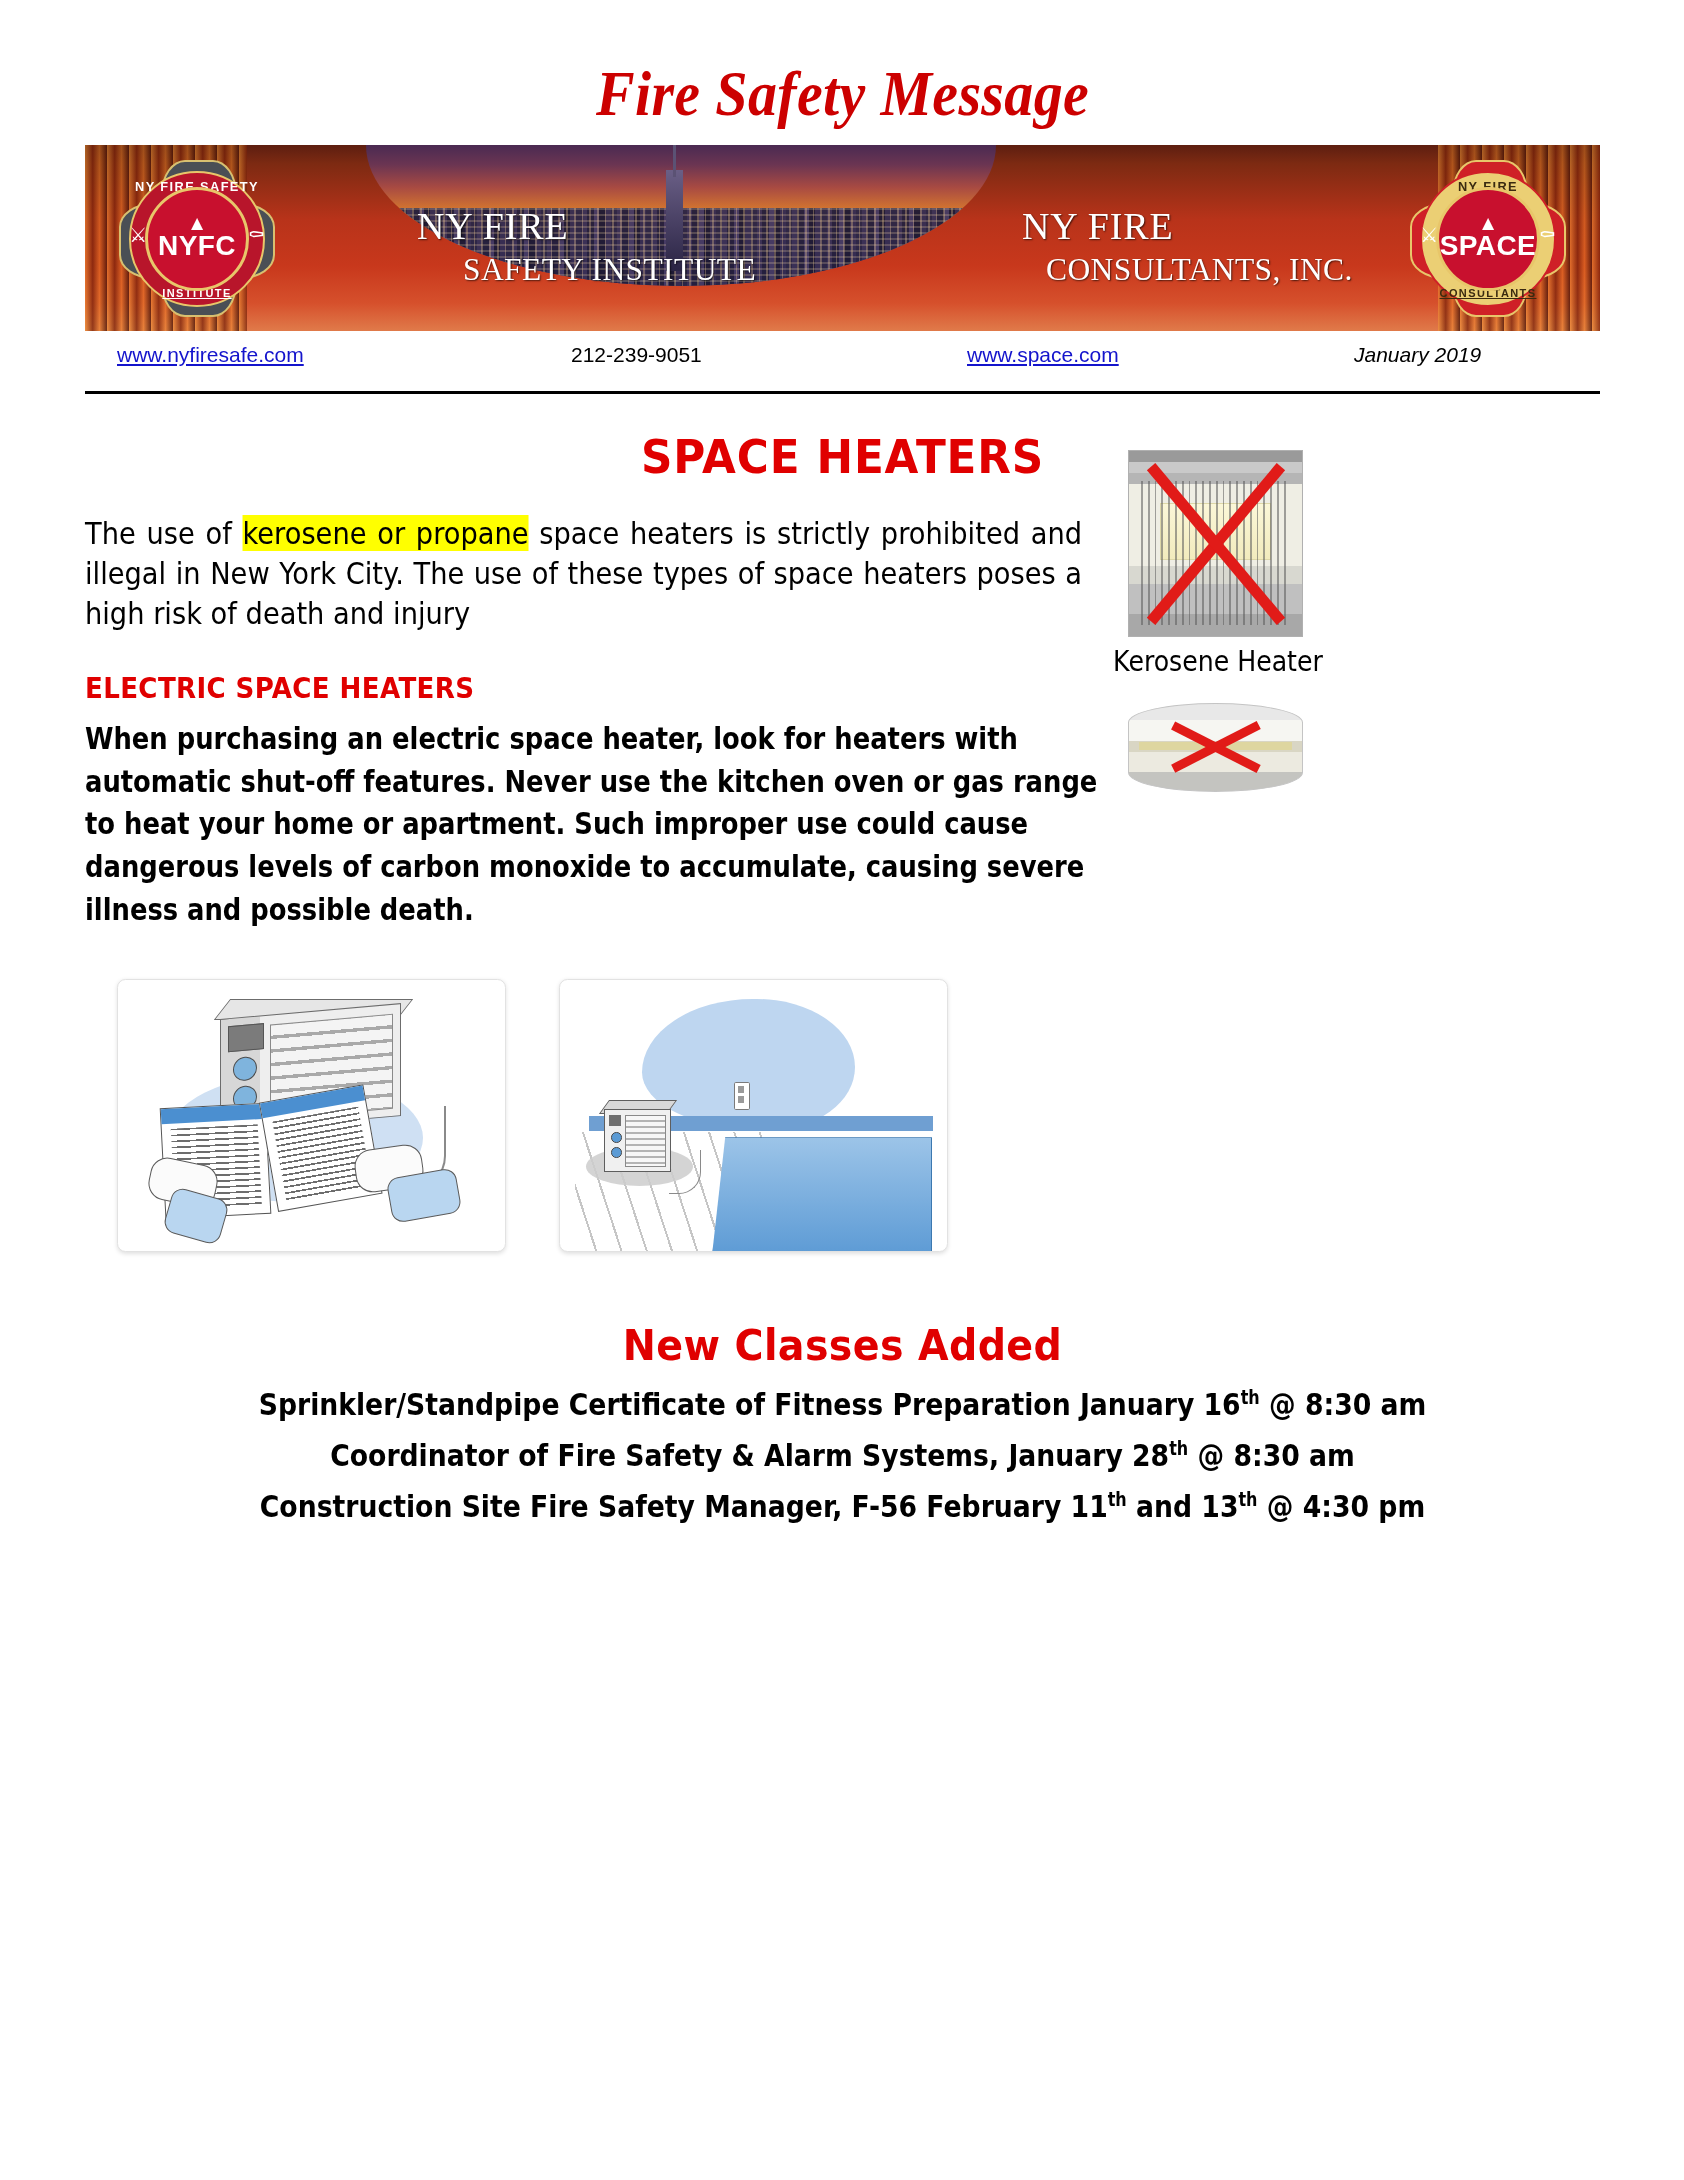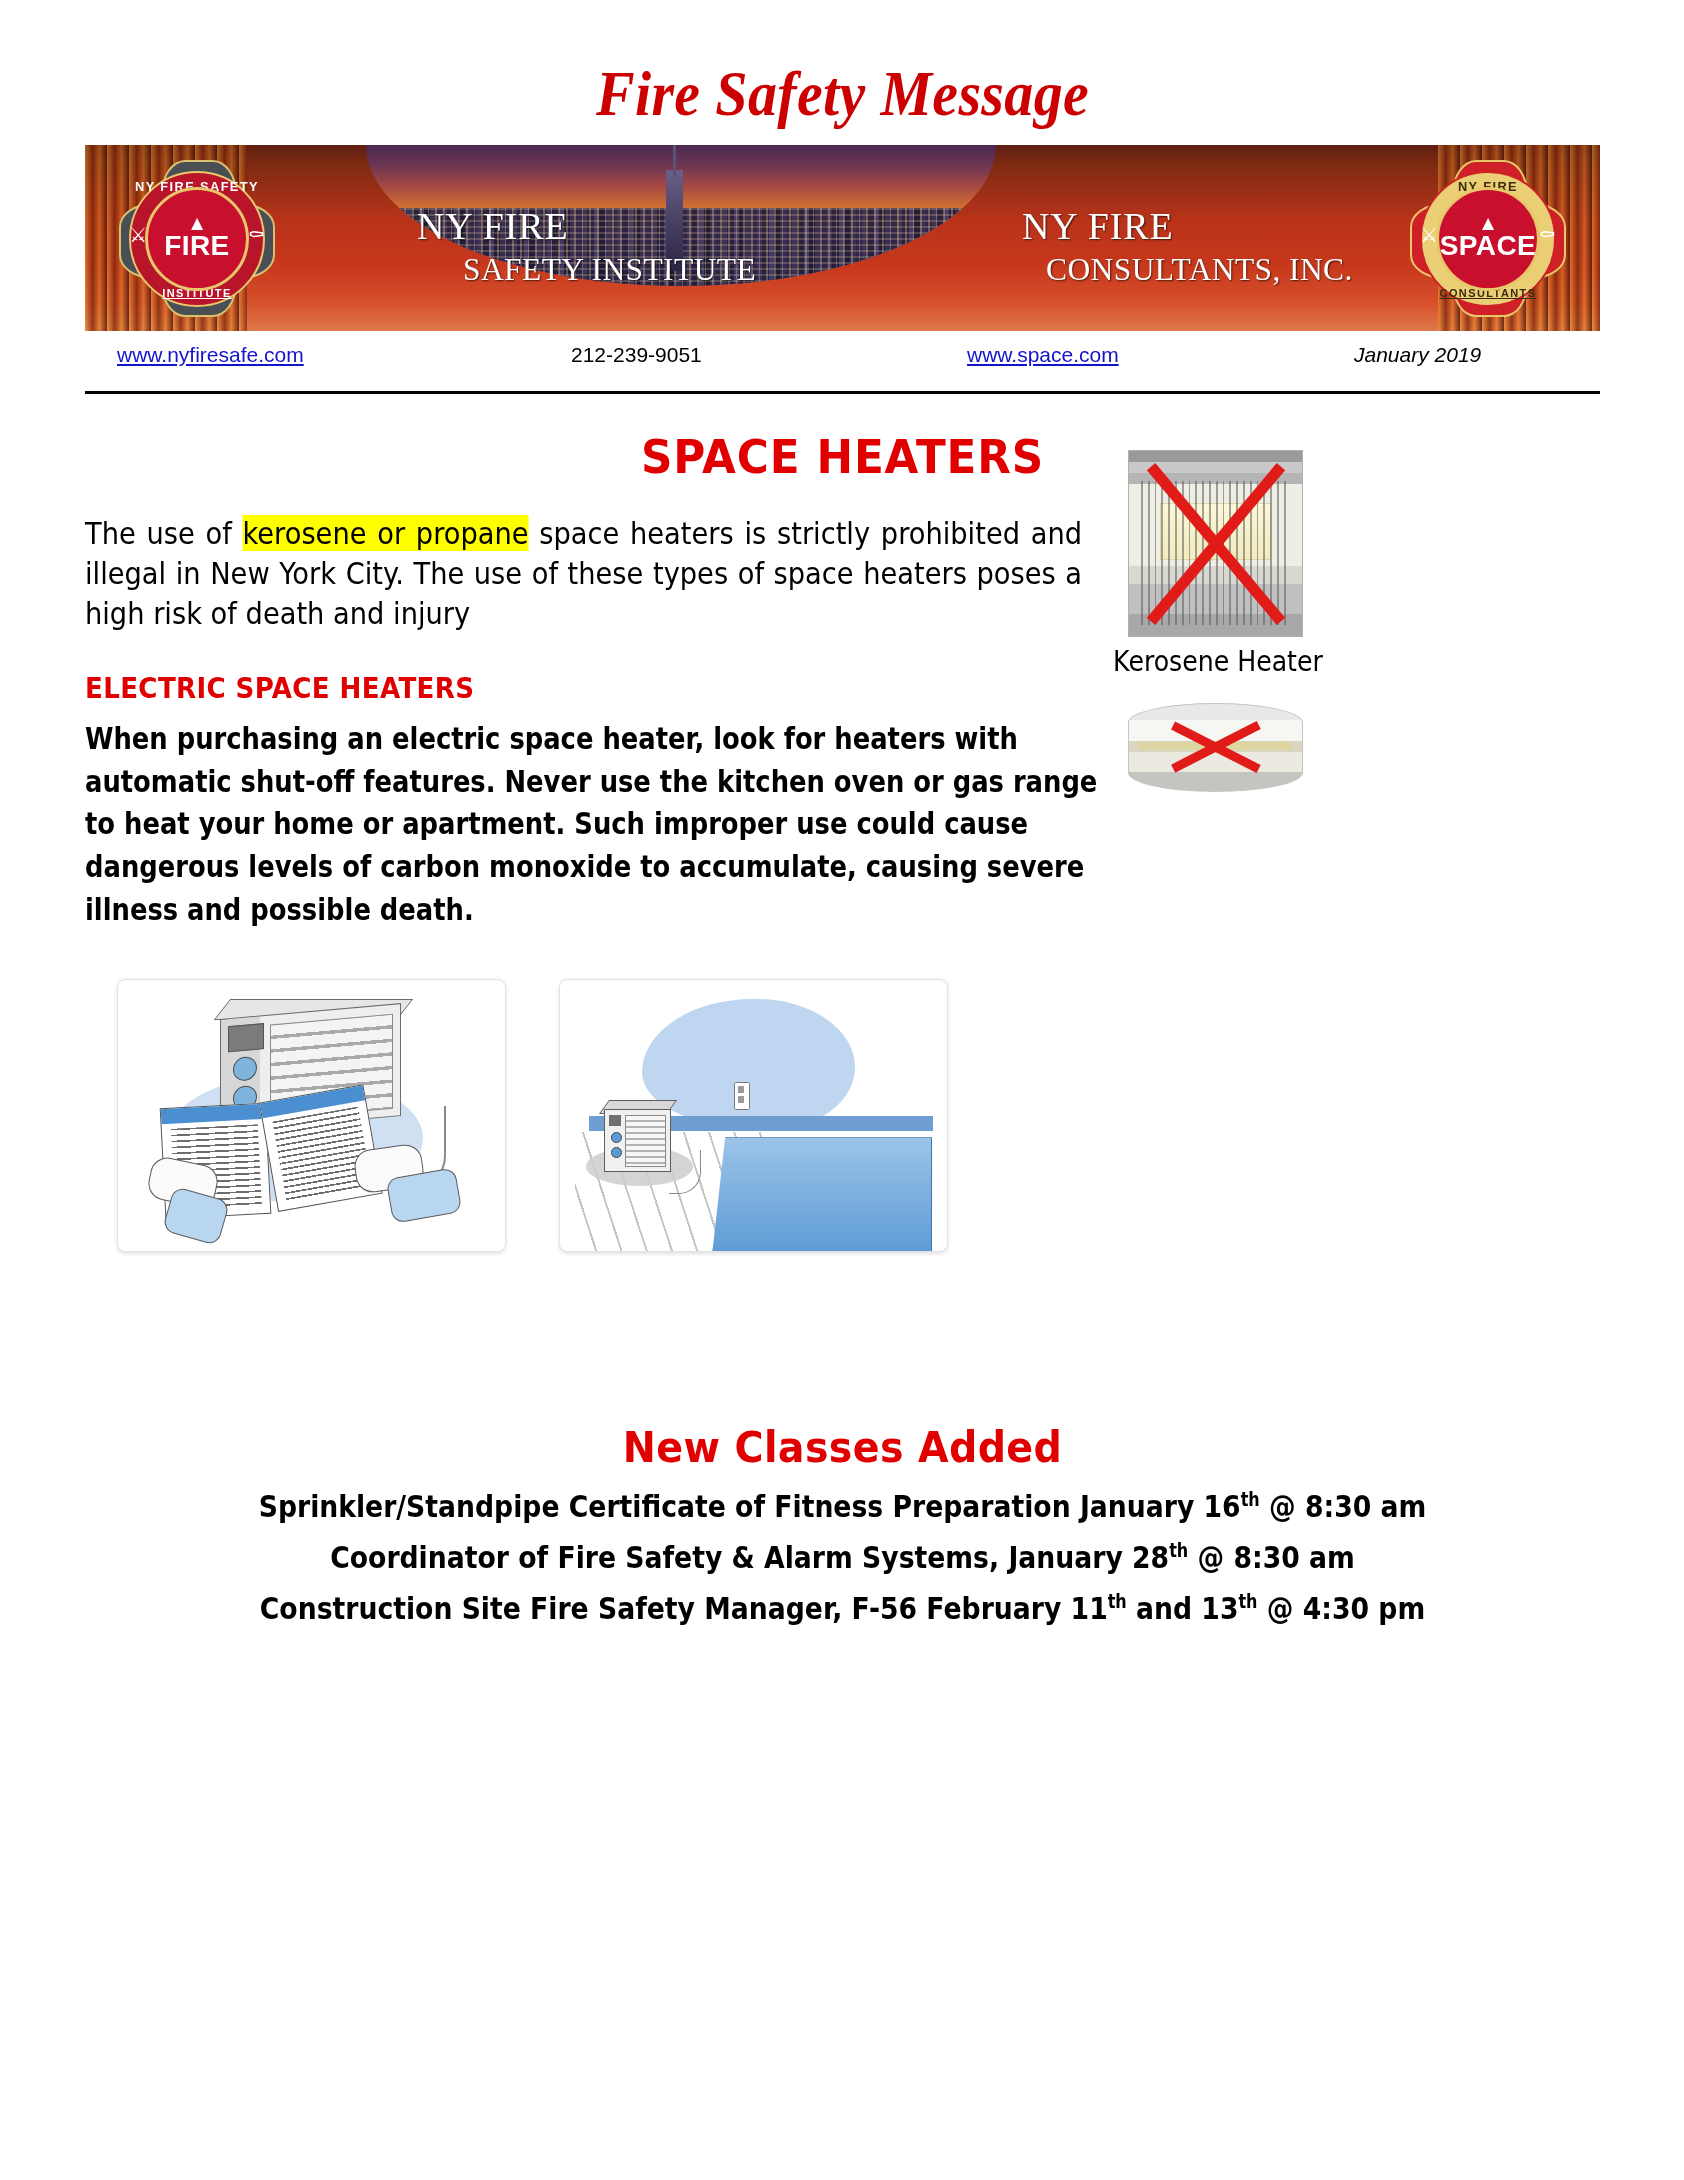--- a/index.html
+++ b/index.html
@@ -564,21 +564,20 @@
     color: #6d6d6d;
     transform: scaleX(0.96);
     transform-origin: left top;
   }
   .caption b { color: #4a4a4a; font-weight: bold; }
   .cap-left  { left: 55px; width: 443px; }
   .cap-right { left: 492px; width: 443px; }
 
   
   .classes {
-    margin-top: 102px;
     text-align: center;
   }
   .classes-heading {
     color: #E00000;
     font-family: "DejaVu Sans", sans-serif;
     font-weight: bold;
     font-size: 43px;
     transform: scaleX(0.92);
     letter-spacing: 0.4px;
   }
@@ -615,21 +614,21 @@
         <div class="arm arm-v"></div>
       </div>
       <div class="ring">
         <div class="ring-label top">NY FIRE SAFETY</div>
         <div class="ring-label bot">INSTITUTE</div>
       </div>
       <span class="side-glyph l">⚔</span>
       <span class="side-glyph r">⚰</span>
       <div class="inner-disc">
         <span class="flame-glyph">▲</span>
-        <span class="logo-acronym">FIRE</span>
+        <span class="logo-acronym">NYFC</span>
       </div>
     </div>
 
     <div class="logo logo-right" style="--crossfill:#CF2027; --crossedge:#E8C66A; --ringfill:#EBCF74; --ringedge:#CF2027; --ringtext:#3a2a10;">
       <div class="cross">
         <div class="arm arm-h"></div>
         <div class="arm arm-v"></div>
       </div>
       <div class="ring">
         <div class="ring-label top">NY FIRE</div>

